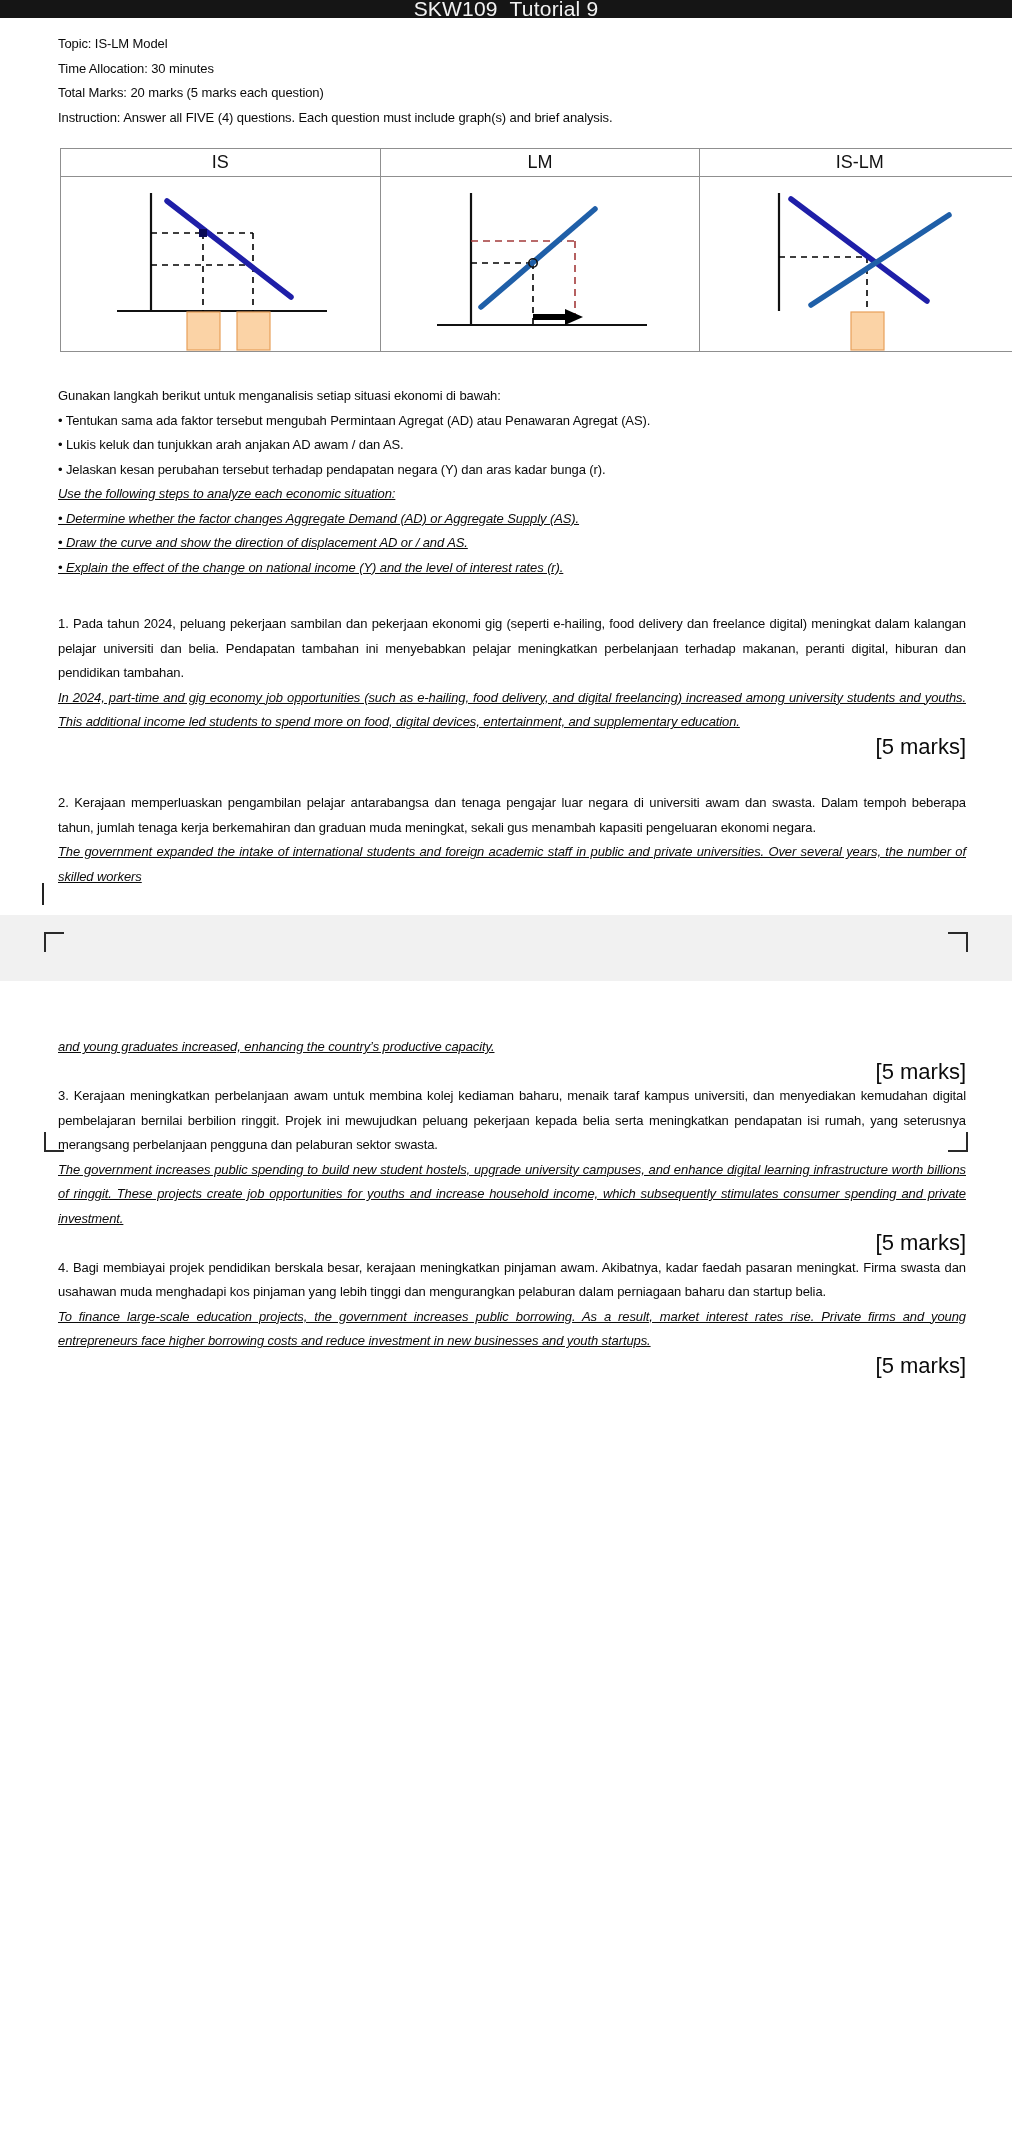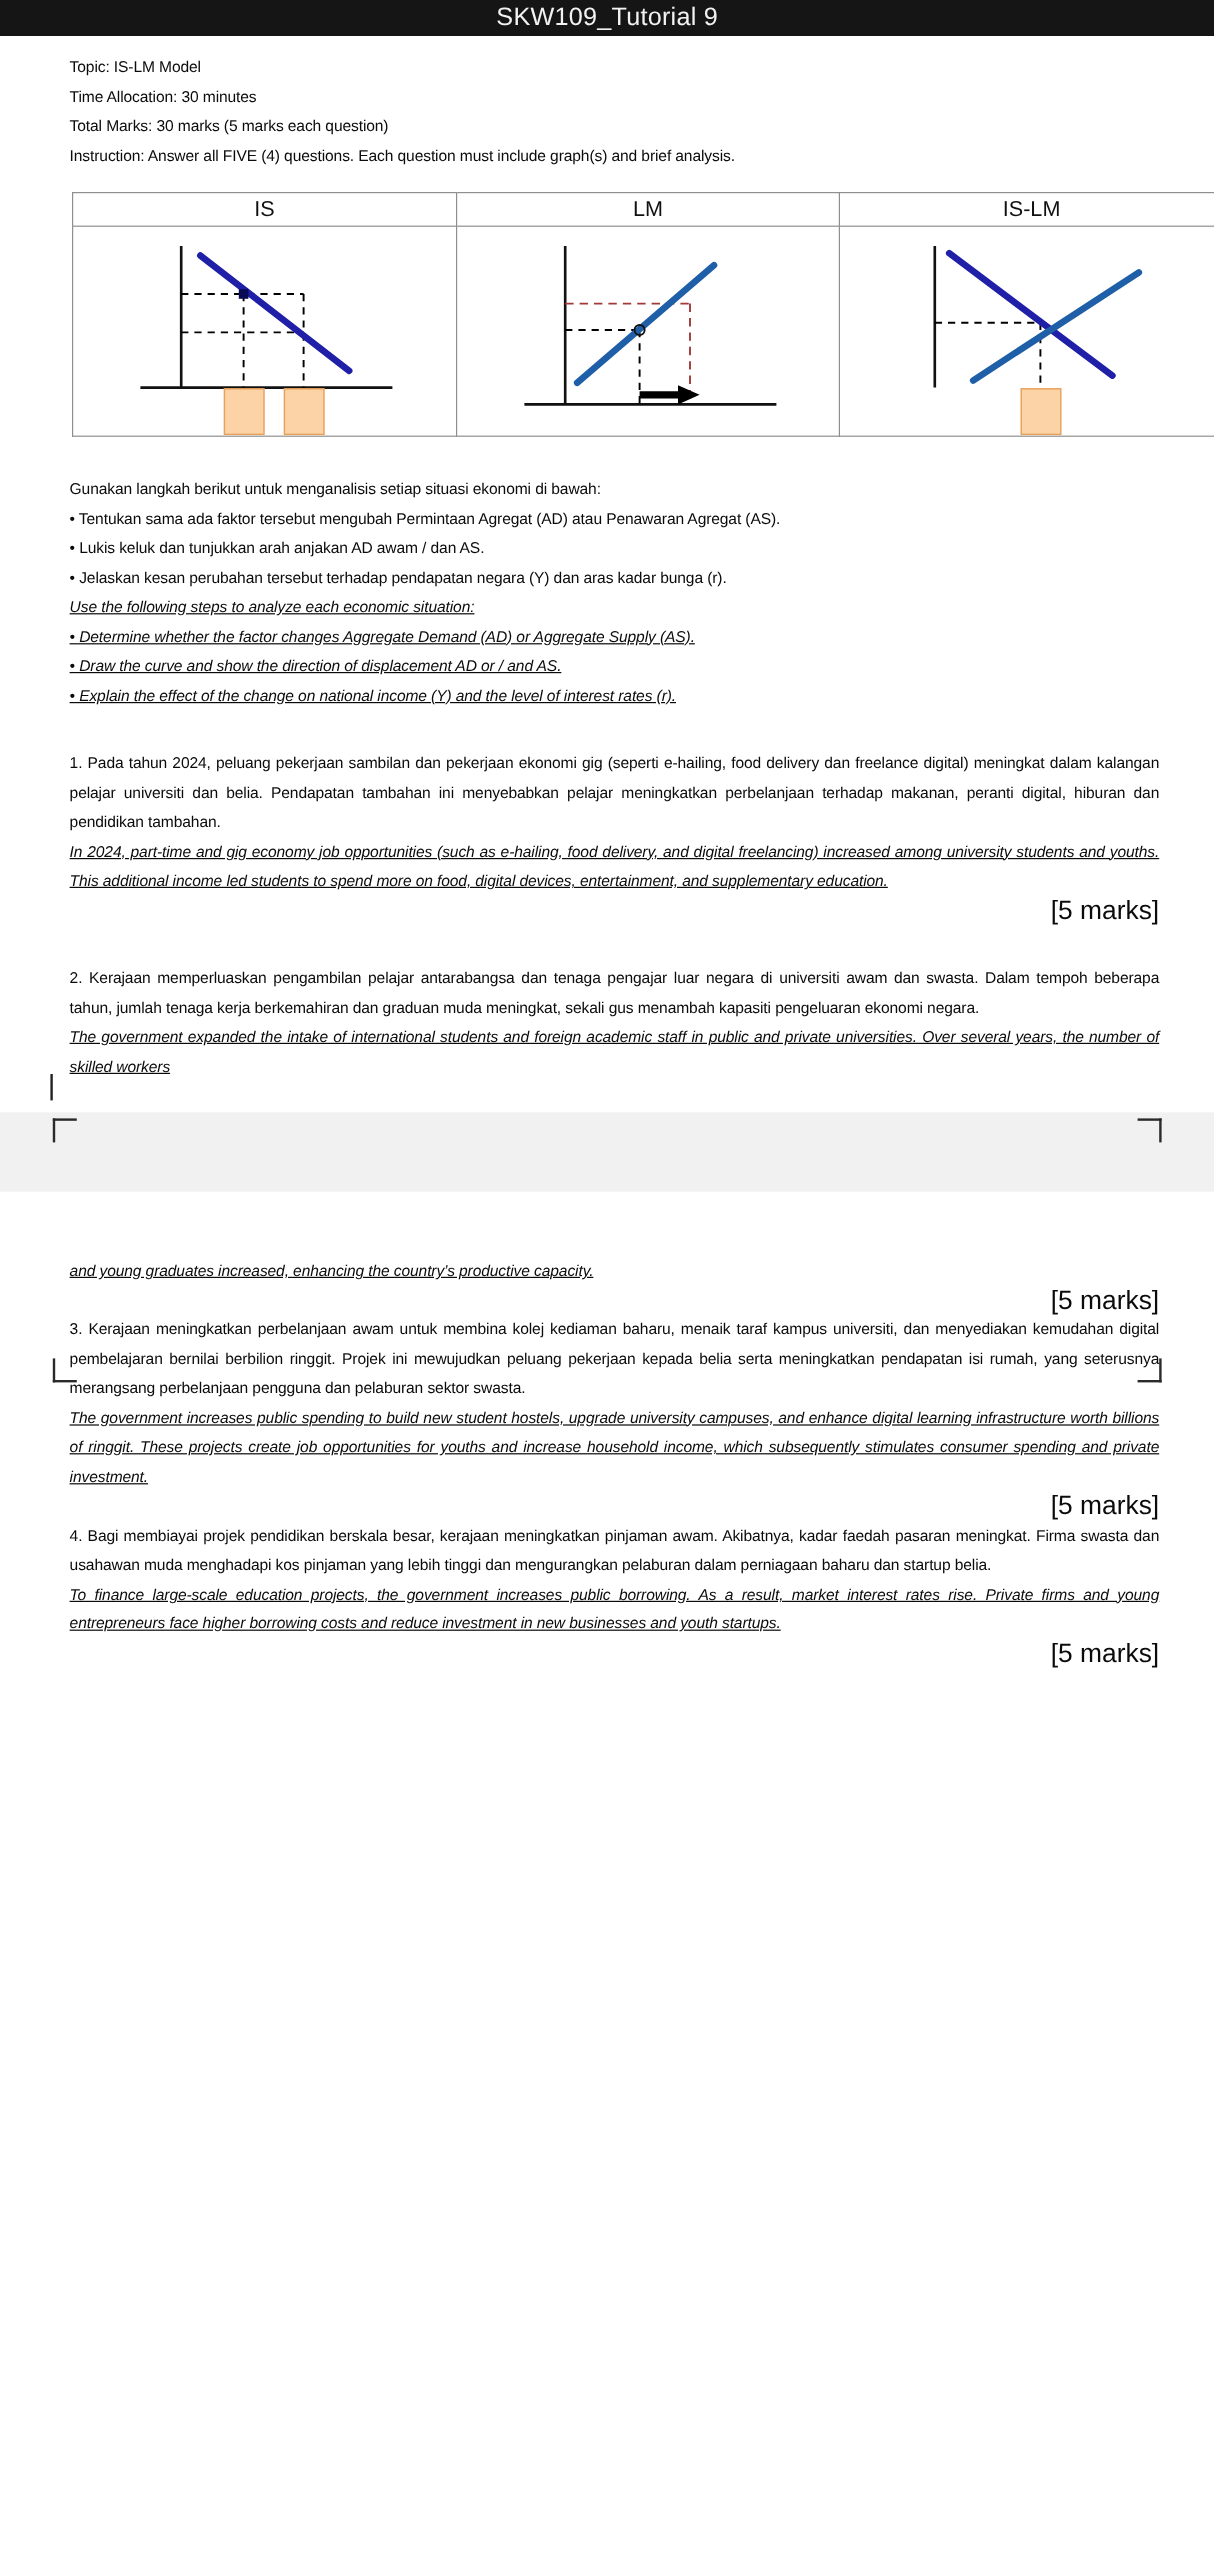--- a/index.html
+++ b/index.html
@@ -7,21 +7,21 @@
   body {
     width:1012px;
     background:#ffffff;
     font-family:"Liberation Sans", sans-serif;
     color:#0b0b0b;
   }
   .page-wrap { width:1012px; position:relative; }
 
   
   .titlebar {
-    height:30px;
+    height:18px;
     background:#151515;
     color:#f2f2f2;
     display:flex;
     align-items:center;
     justify-content:center;
     font-size:21px;
     letter-spacing:.2px;
     overflow:hidden;
   }
   .titlebar .tt { white-space:nowrap; }
@@ -88,21 +88,21 @@
 <div class="page-wrap">
 
   <div class="titlebar">
     <span class="tt">SKW109_Tutorial 9</span>
   </div>
 
   <div class="sheet first">
 
     <p class="para">Topic: IS-LM Model</p>
     <p class="para">Time Allocation: 30 minutes</p>
-    <p class="para">Total Marks: 30 marks (5 marks each question)</p>
+    <p class="para">Total Marks: 20 marks (5 marks each question)</p>
     <p class="para">Instruction: Answer all FIVE (4) questions. Each question must include graph(s) and brief analysis.</p>
 
     <table class="gtable">
       <tbody>
           <tr>
         <th>IS</th>
         <th>LM</th>
         <th>IS-LM</th>
       </tr>
       <tr>

